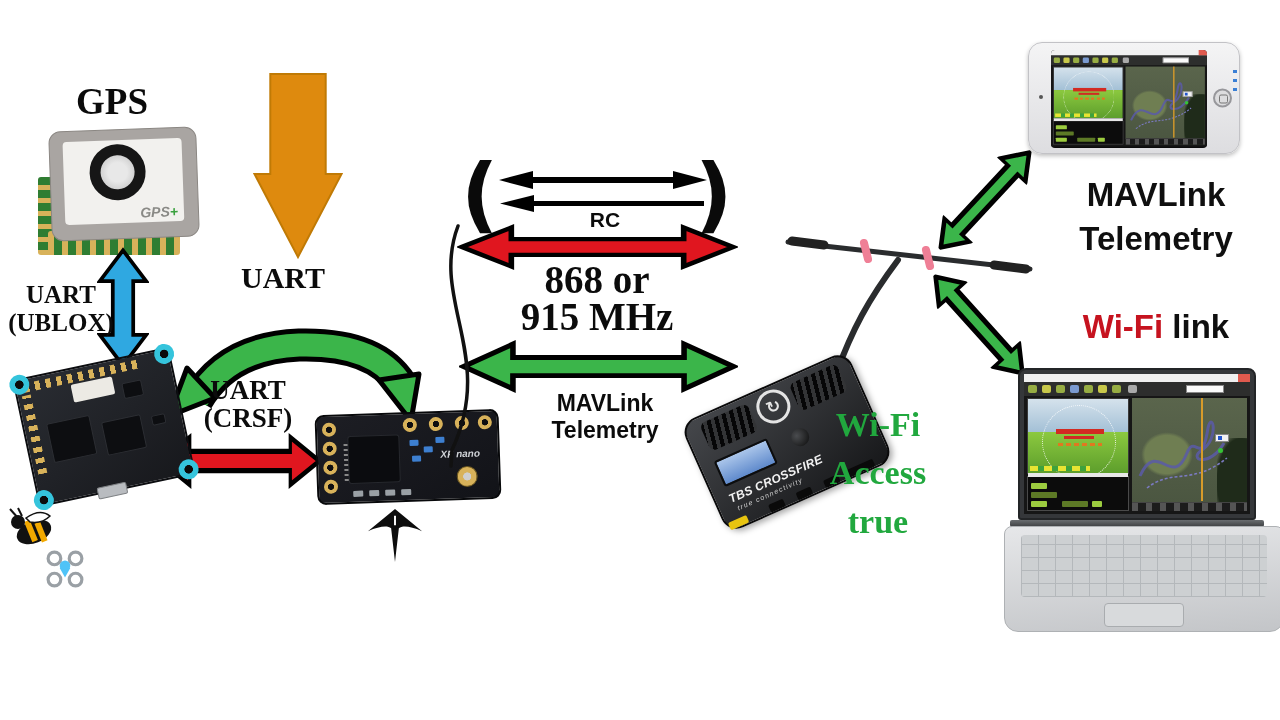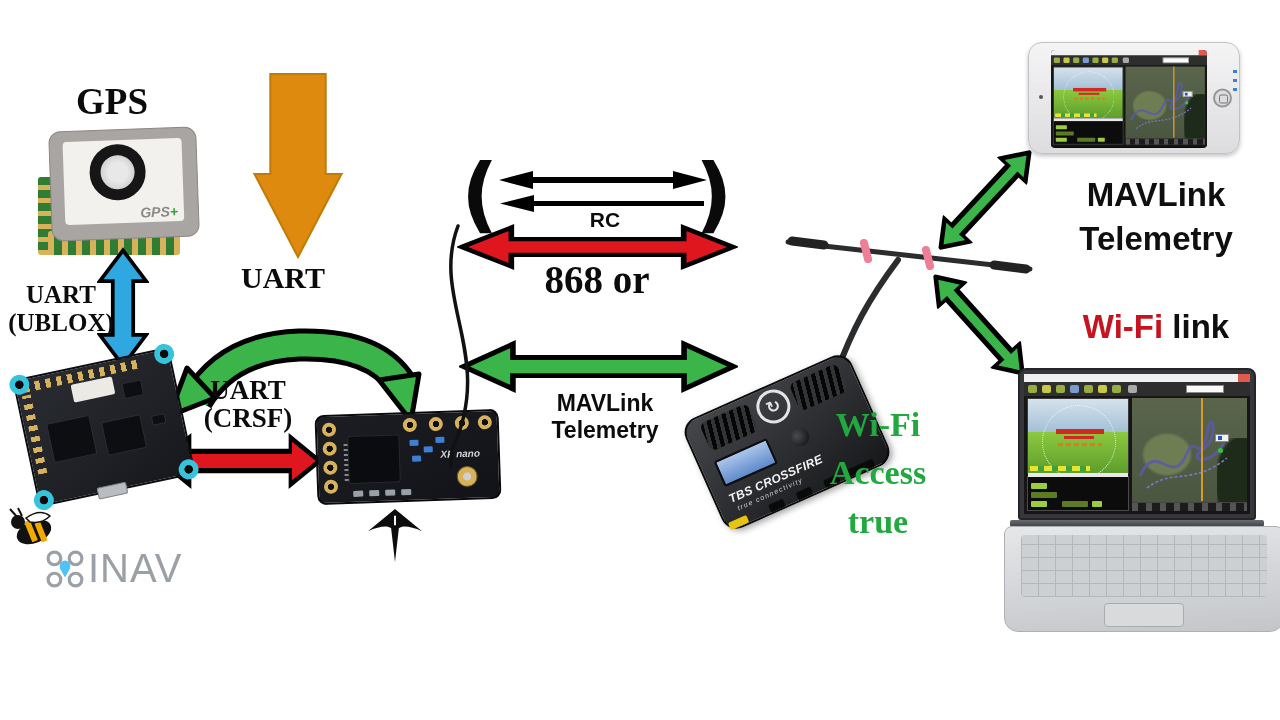--- a/index.html
+++ b/index.html
@@ -190,21 +190,20 @@
   <svg class="abs" style="left:46px;top:550px" width="38" height="38" viewBox="0 0 36 36">
     <g fill="none" stroke="#9aa0a5" stroke-width="3">
       <circle cx="8" cy="8" r="6"></circle>
         <circle cx="28" cy="8" r="6"></circle>
         <circle cx="8" cy="28" r="6"></circle>
         <circle cx="28" cy="28" r="6"></circle>
     </g>
     <circle cx="18" cy="15" r="5" fill="#4fc3f7"></circle>
     <polygon points="18,26 13,17 23,17" fill="#4fc3f7"></polygon>
   </svg>
-  <div class="abs inav-text">INAV</div>
 
   <div class="abs rx">
     <div class="hole" style="left:5px;top:6px"></div>
     <div class="hole" style="left:5px;top:25px"></div>
     <div class="hole" style="left:5px;top:44px"></div>
     <div class="hole" style="left:5px;top:63px"></div>
     <div class="hole" style="left:86px;top:4px"></div>
     <div class="hole" style="left:112px;top:4px"></div>
     <div class="hole" style="left:138px;top:4px"></div>
     <div class="hole" style="left:161px;top:4px"></div>
@@ -235,21 +234,21 @@
   <svg class="abs" style="left:498px;top:195px" width="208" height="17" viewBox="0 0 208 17">
     <rect x="28" y="6" width="178" height="5" fill="#000"></rect>
     <polygon points="2,8.5 36,0 36,17" fill="#000"></polygon>
   </svg>
   <div class="abs ctr rc-lbl">RC</div>
 
   <svg class="abs" style="left:457px;top:224px" width="281" height="46" viewBox="0 0 300 64" preserveAspectRatio="none">
     <polygon points="5,32 58,5 58,21 242,21 242,5 295,32 242,59 242,43 58,43 58,59" style="fill:var(--arrow-red)" stroke="#000" stroke-width="6"></polygon>
   </svg>
   <div class="abs ctr freq">
-    <span>868 or</span><br>
+    <span>868 or</span><br><span>915 MHz</span>
   </div>
 
   <svg class="abs" style="left:459px;top:340px" width="279" height="53" viewBox="0 0 300 64" preserveAspectRatio="none">
     <polygon points="5,32 58,5 58,21 242,21 242,5 295,32 242,59 242,43 58,43 58,59" style="fill:var(--arrow-green)" stroke="#000" stroke-width="6"></polygon>
   </svg>
   <div class="abs ctr mav-ctr">
     <span>MAVLink</span><br><span>Telemetry</span>
   </div>
 
   <svg class="abs" style="left:0;top:0" width="1280" height="720" viewBox="0 0 1280 720">

